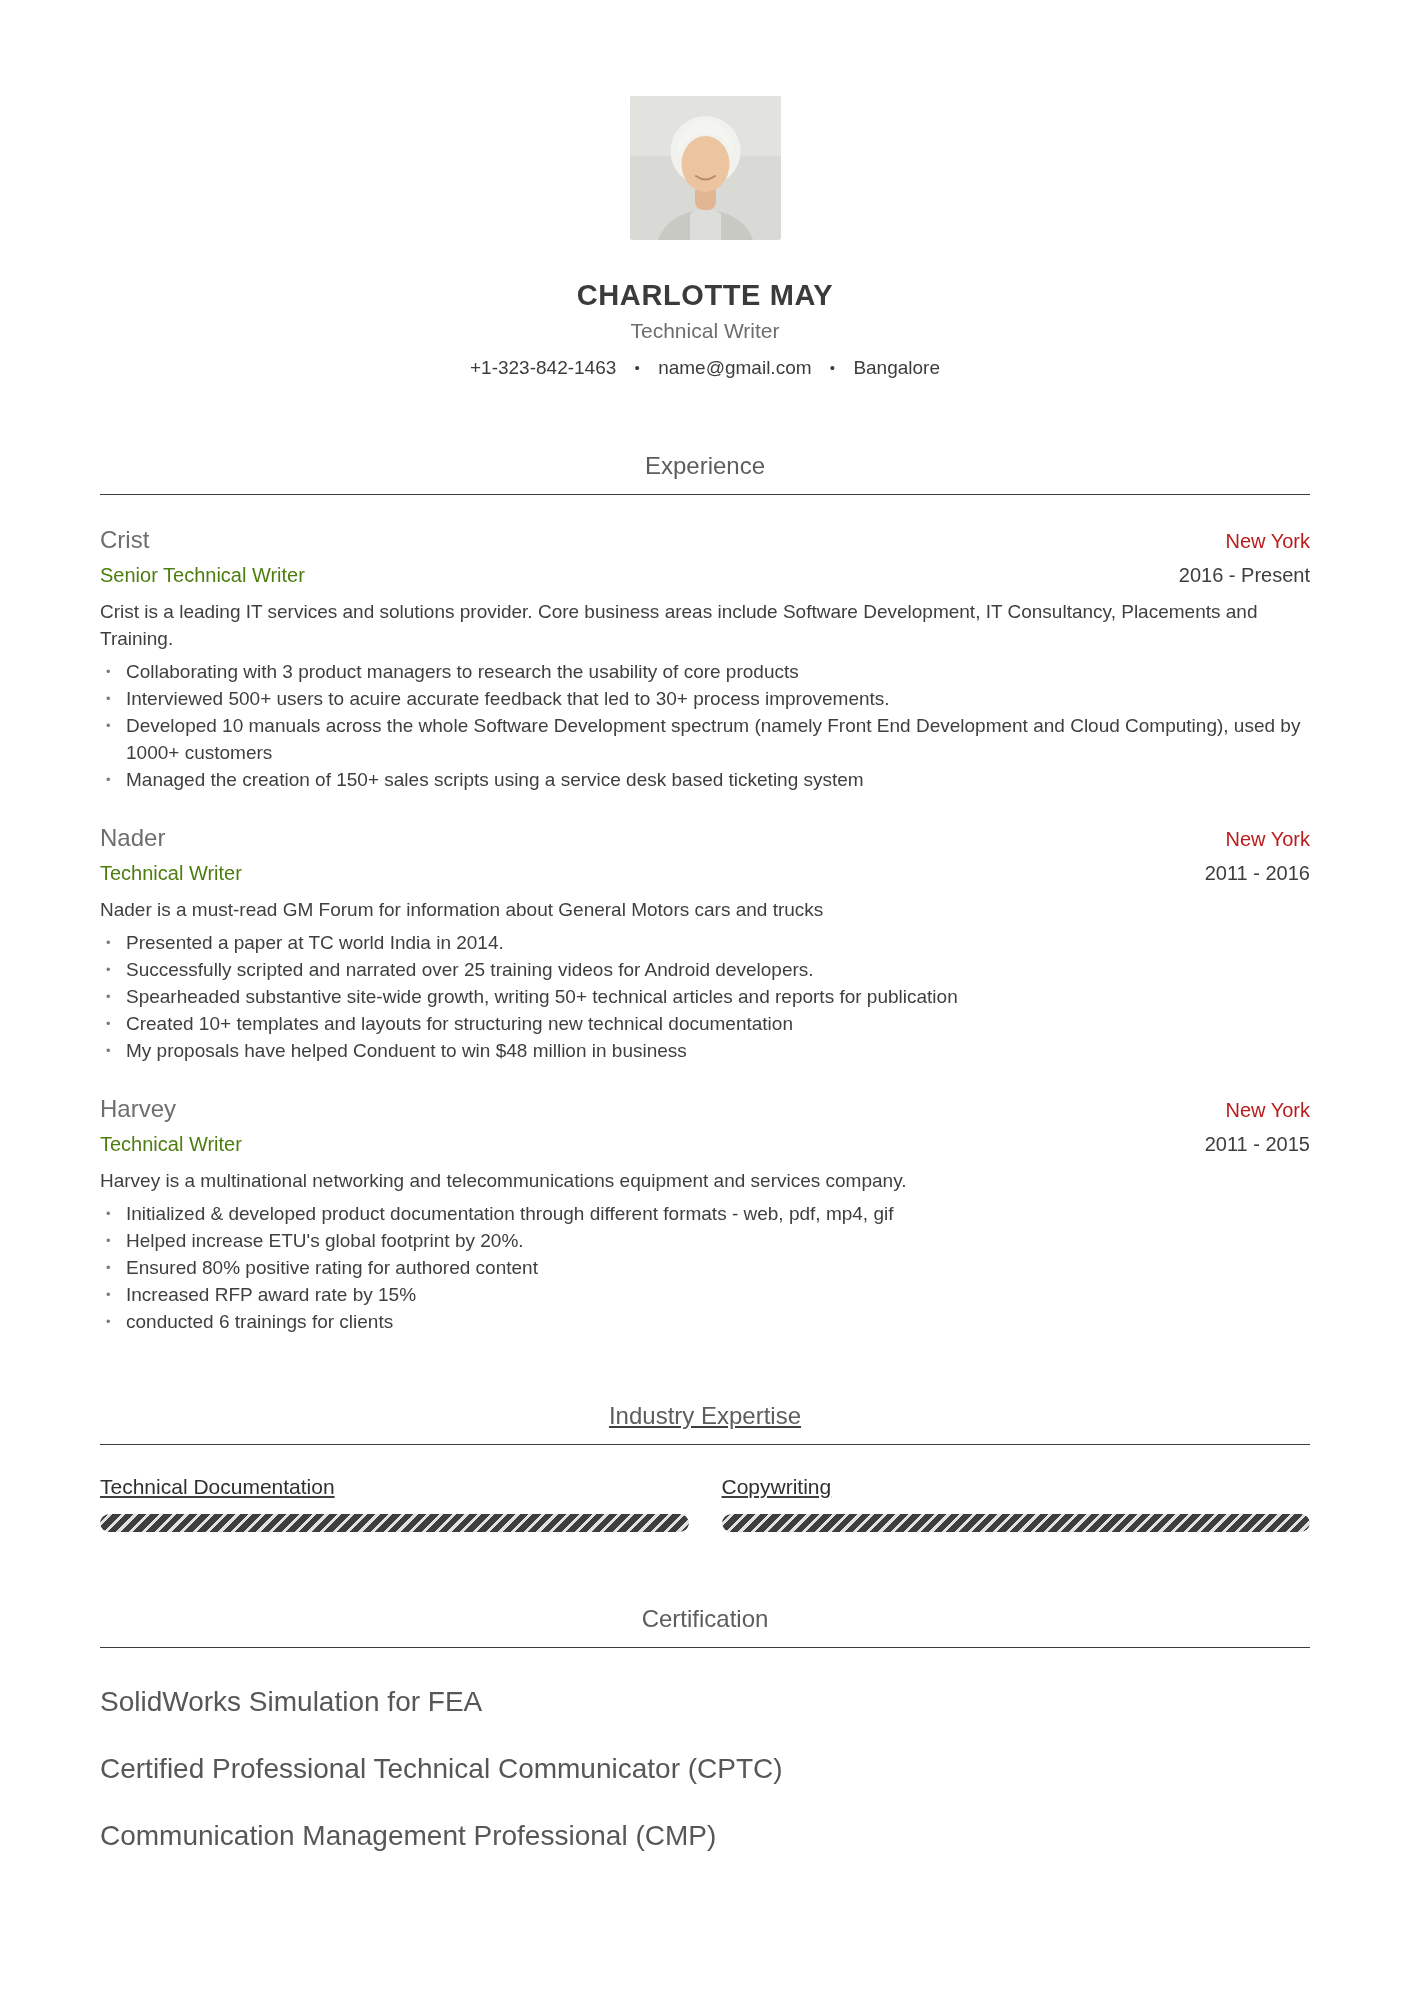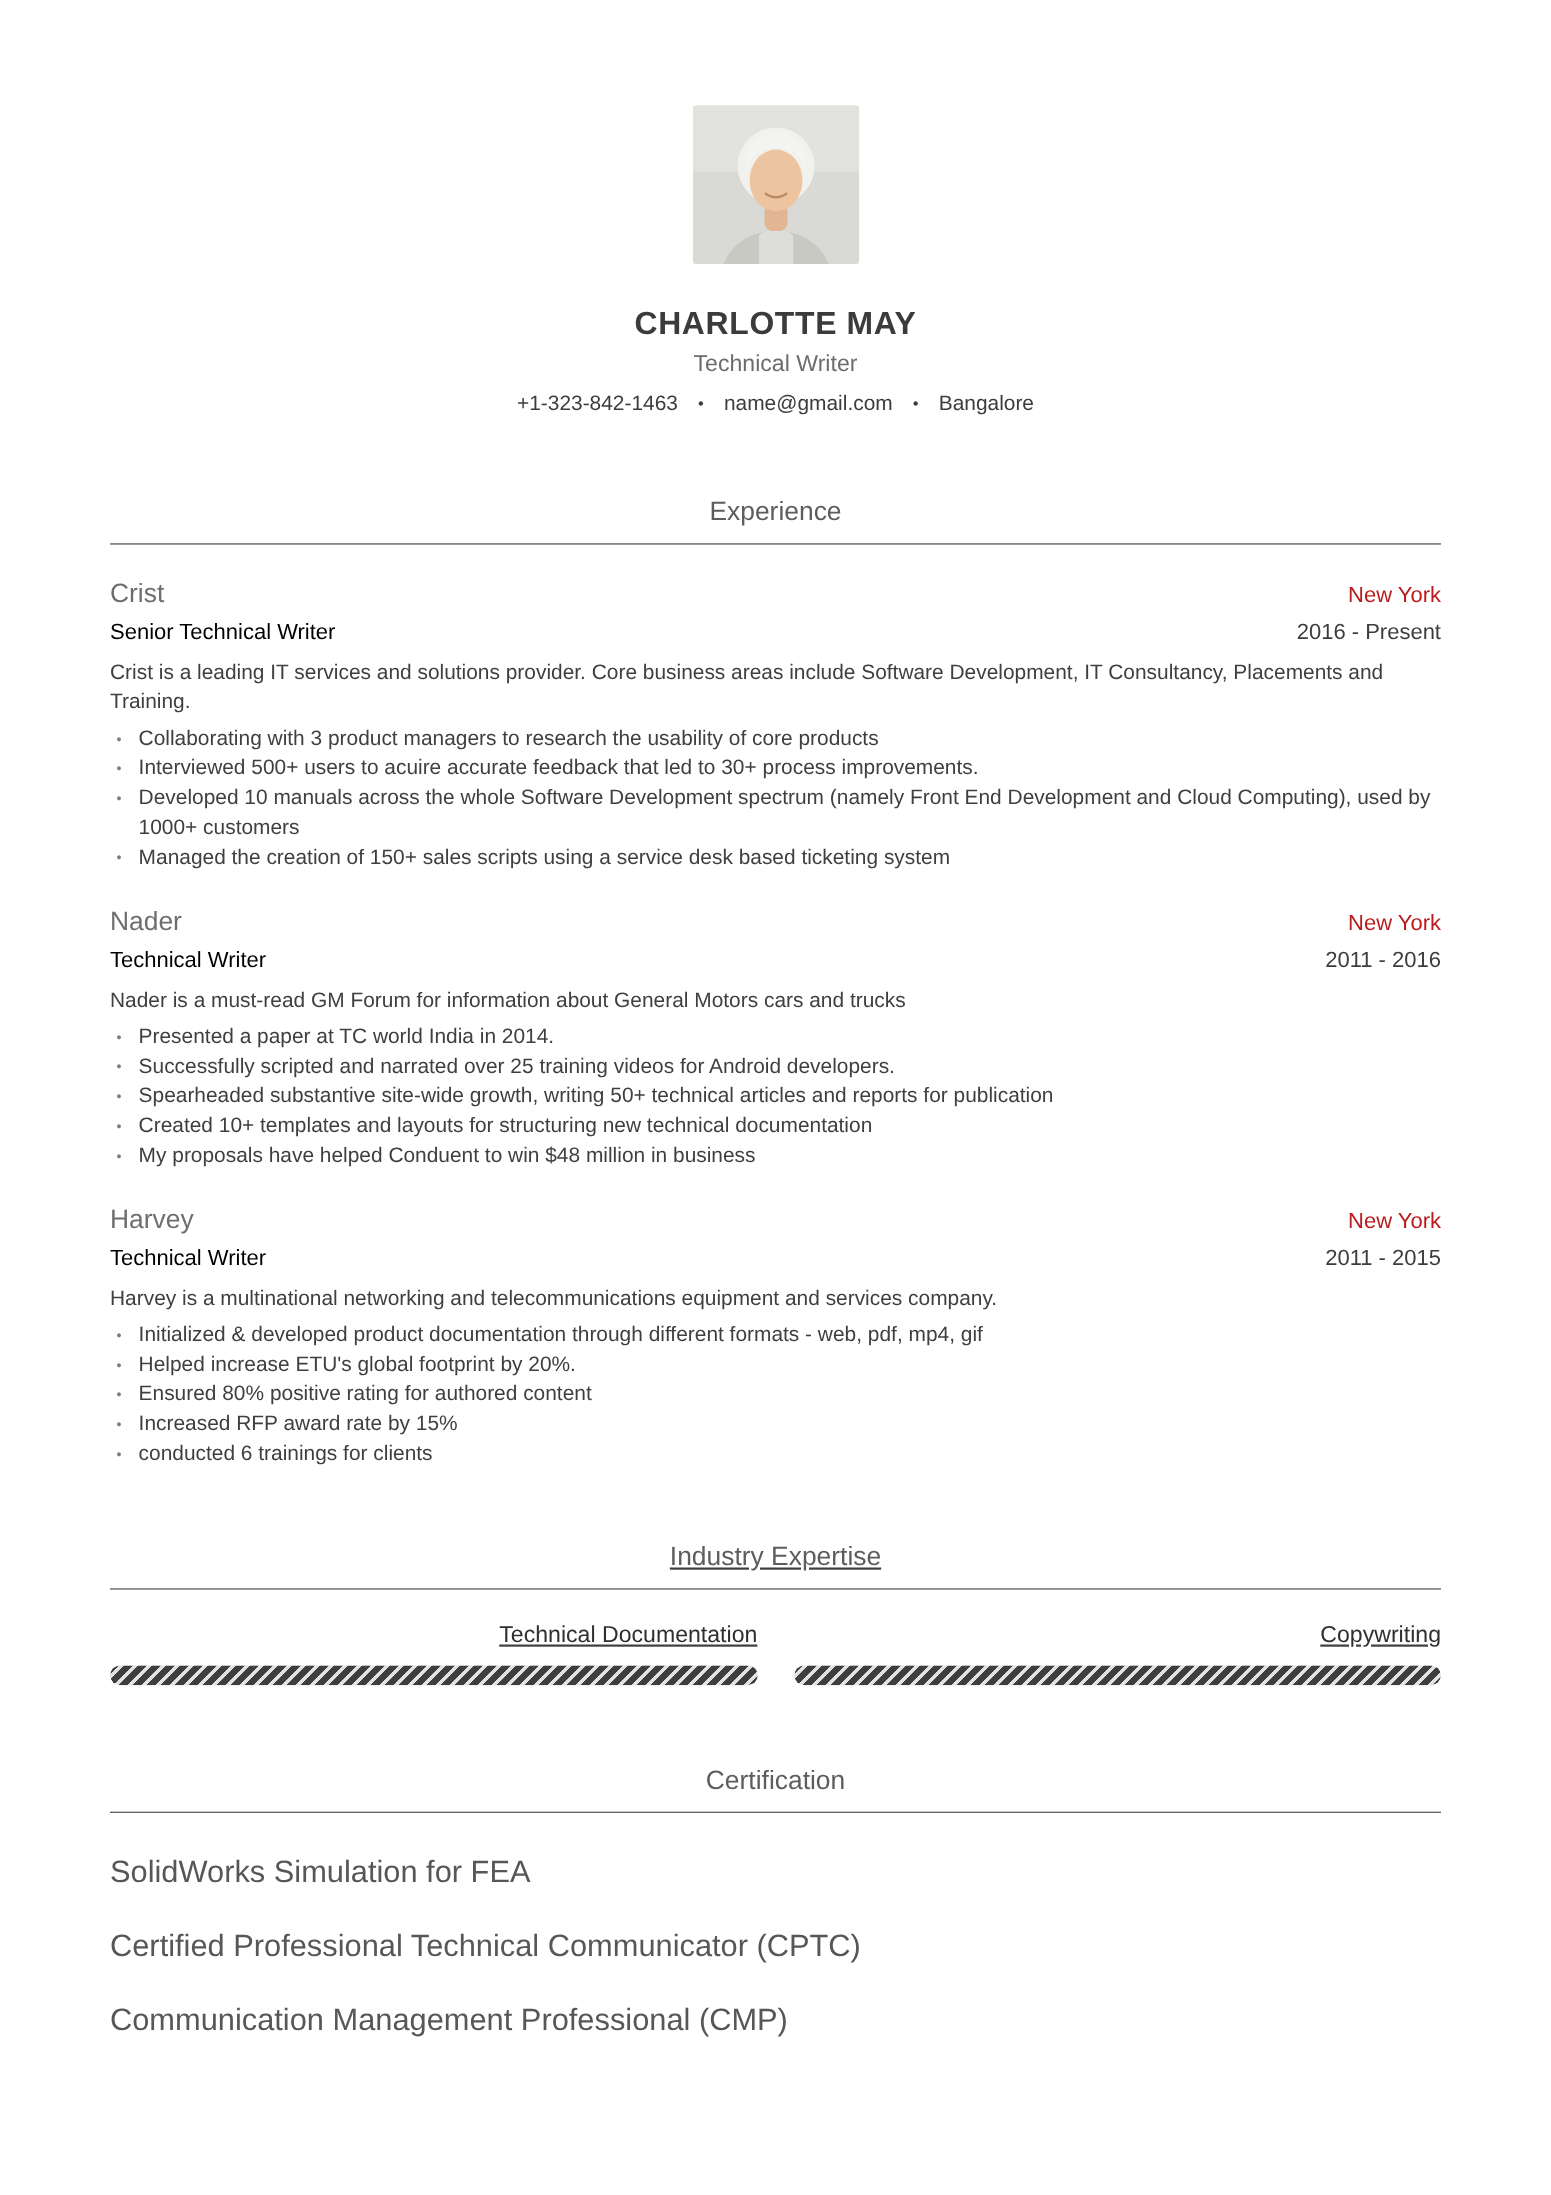--- a/index.html
+++ b/index.html
@@ -35,30 +35,30 @@
   .skills-section { margin-top:66px;text-decoration:underline; }
   .cert-section { margin-top:72px; }
 
   
   .job { margin-top:30px; }
   .job + .job { }
   .row { display:flex; justify-content:space-between; align-items:baseline; }
   .company { font-size:24px; color:#6e6e6e; font-weight:400; line-height:30px; }
   .loc { font-size:20px; color:#b91c1c; line-height:26px; }
   .role-row { margin-top:7px; }
-  .role { font-size:20px; color:#000000; line-height:26px; }
+  .role { font-size:20px; color:#4d7c0f; line-height:26px; }
   .dates { font-size:20px; color:#3d3d3d; line-height:26px; }
   .desc { margin-top:10px; font-size:19px; line-height:27px; color:#3f3f3f; max-width:1160px; }
   .bullets { margin-top:6px; list-style:none; }
   .bullet { display:flex; font-size:19px; line-height:27px; color:#3f3f3f; }
   .b-dot { flex:0 0 20px; margin-left:6px; font-size:13px; line-height:27px; color:#7c7c7c; }
   .b-text { flex:1; }
 
   
-  .skills { display:flex; gap:33px; margin-top:28px;text-align:right; }
+  .skills { display:flex; gap:33px; margin-top:28px; }
   .skill { flex:1; }
   .skill-label { font-size:21px; color:#2f2f2f; line-height:27px; }
   .skill-bar {
     margin-top:14px; height:18px; border-radius:9px;
     background:#ebebeb; overflow:hidden; position:relative;
   }
   .skill-fill {
     height:100%; border-radius:9px;
     background:repeating-linear-gradient(135deg, #3e3e3e 0 6px, #e2e2e2 6px 9px);
   }

